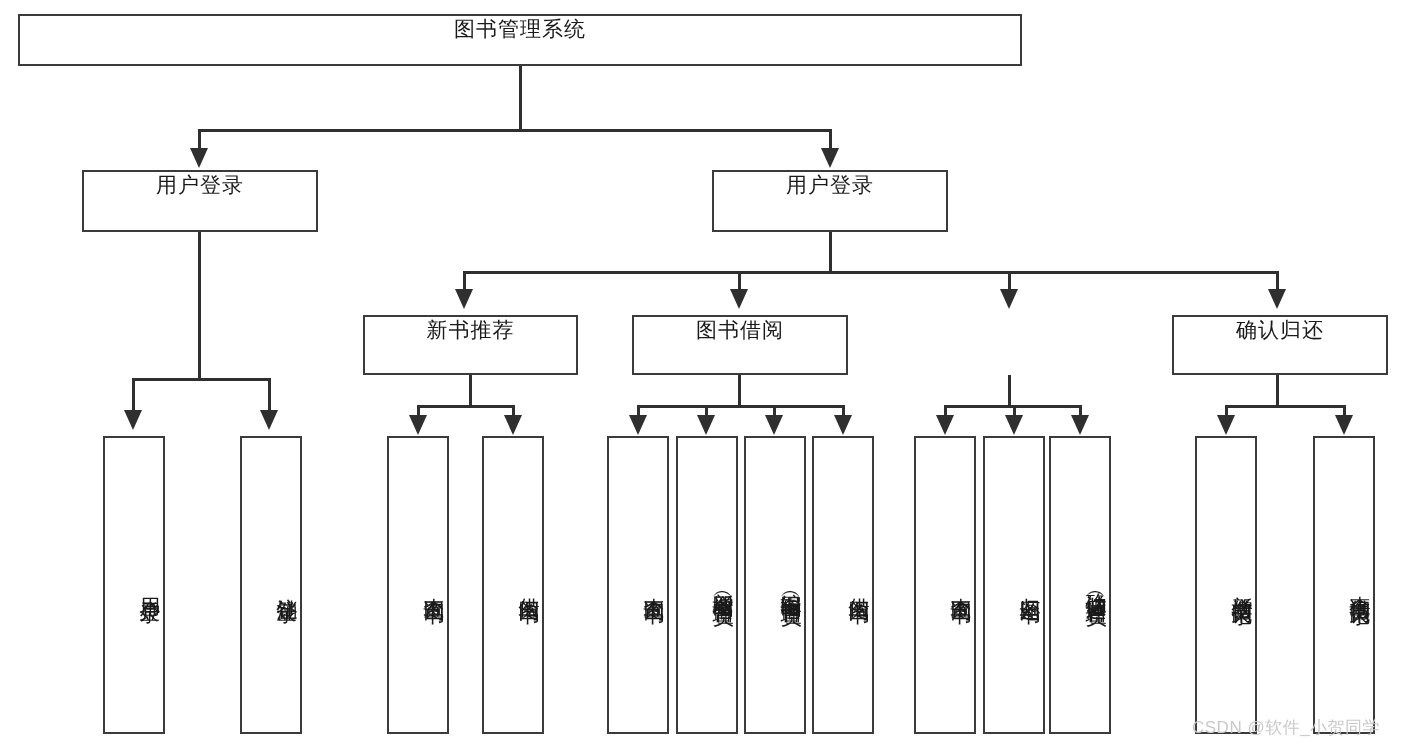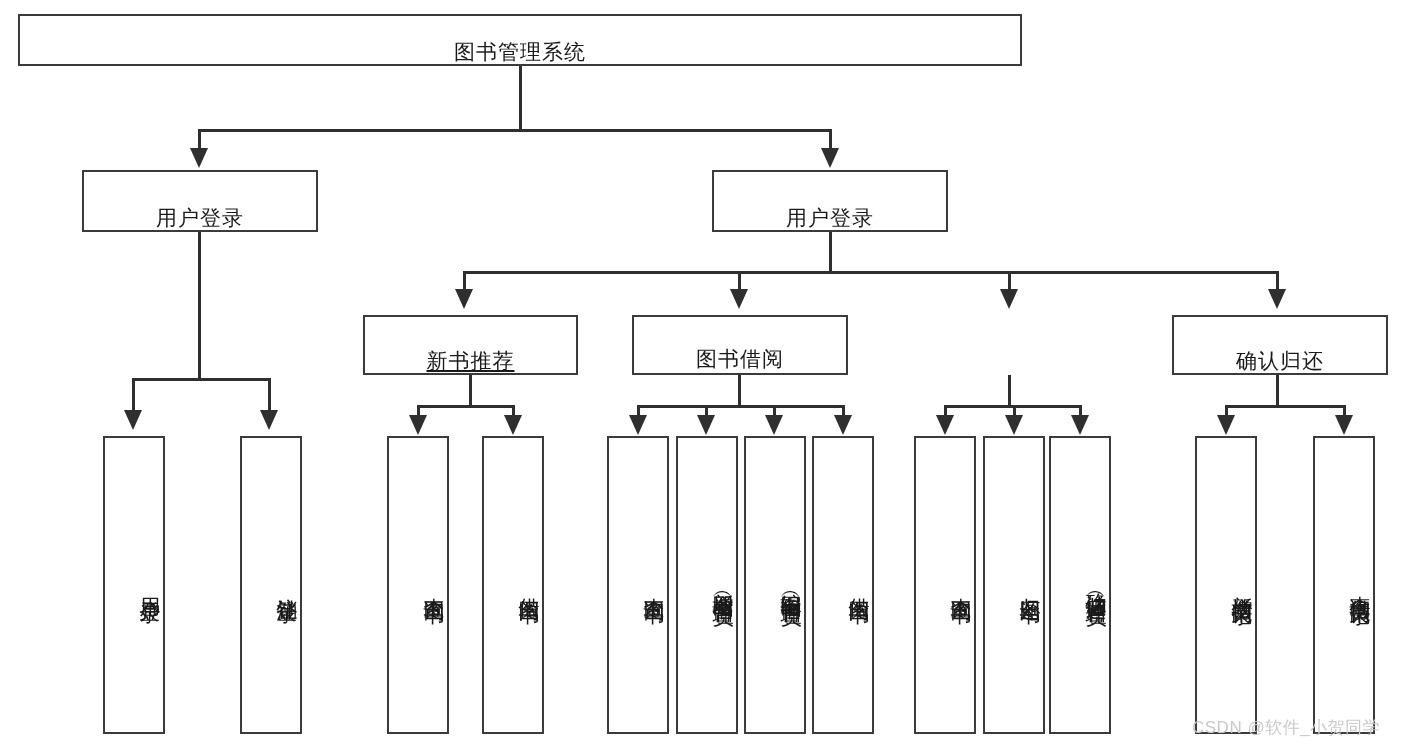--- a/index.html
+++ b/index.html
@@ -16,21 +16,21 @@
     height: 747px;
     background: #ffffff;
     overflow: hidden;
   }
   .node {
     position: absolute;
     box-sizing: border-box;
     border: 2px solid #3b3b3b;
     background: #ffffff;
     display: flex;
-    align-items: flex-end;
+    align-items: flex-start;
     justify-content: center;
     color: #1a1a1a;
   }
   .node.horiz {
     font-size: 21px;
     letter-spacing: 1px;
     line-height: 1.2;
   }
   .node.vert {
     writing-mode: vertical-rl;
@@ -107,24 +107,24 @@
   <div class="edge h" style="left:463px; top:271px; width:816px; height:3px;"></div>
   <div class="edge v" style="left:463px; top:271px; width:3px; height:20px;"></div>
   <div class="edge v" style="left:738px; top:271px; width:3px; height:20px;"></div>
   <div class="edge v" style="left:1008px; top:271px; width:3px; height:20px;"></div>
   <div class="edge v" style="left:1276px; top:271px; width:3px; height:20px;"></div>
   <div class="arrow" style="left:455px; top:289px;"></div>
   <div class="arrow" style="left:730px; top:289px;"></div>
   <div class="arrow" style="left:1000px; top:289px;"></div>
   <div class="arrow" style="left:1268px; top:289px;"></div>
 
-  <div class="node horiz" style="left:363px; top:315px; width:215px; height:60px;text-decoration:underline;">
+  <div class="node horiz" style="left:363px; top:315px; width:215px; height:60px;">
     <span>新书推荐</span>
   </div>
-  <div class="node horiz" style="left:632px; top:315px; width:216px; height:60px;font-family:Liberation Mono, monospace;">
+  <div class="node horiz" style="left:632px; top:315px; width:216px; height:60px;">
     <span>图书借阅</span>
   </div>
   <div class="node horiz" style="left:1172px; top:315px; width:216px; height:60px;">
     <span>确认归还</span>
   </div>
 
   <div class="edge v" style="left:469px; top:375px; width:3px; height:32px;"></div>
   <div class="edge h" style="left:417px; top:405px; width:98px; height:3px;"></div>
   <div class="edge v" style="left:417px; top:405px; width:3px; height:12px;"></div>
   <div class="edge v" style="left:512px; top:405px; width:3px; height:12px;"></div>

